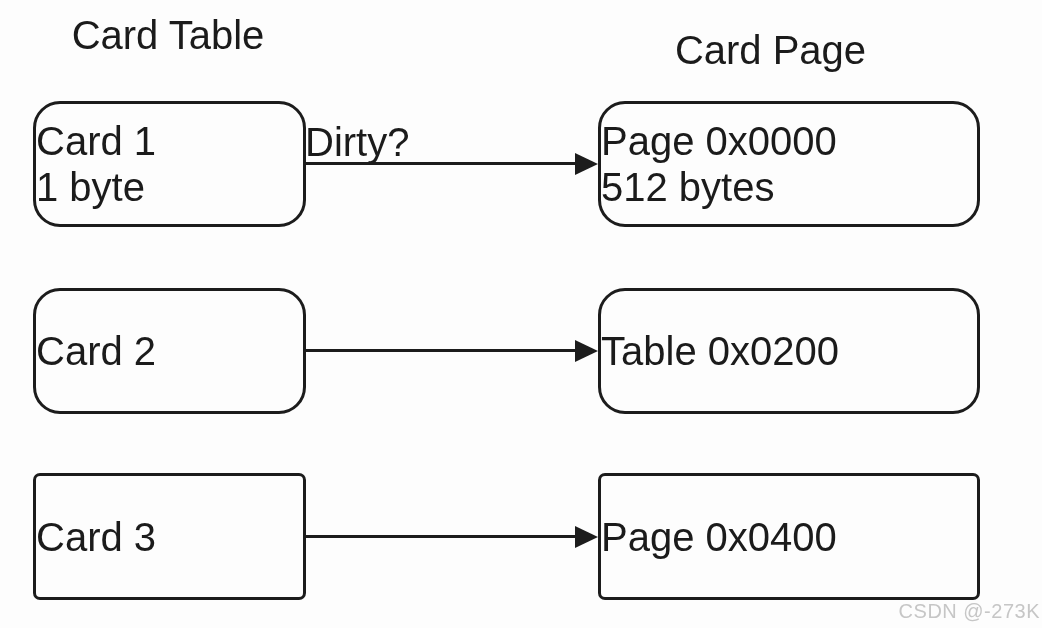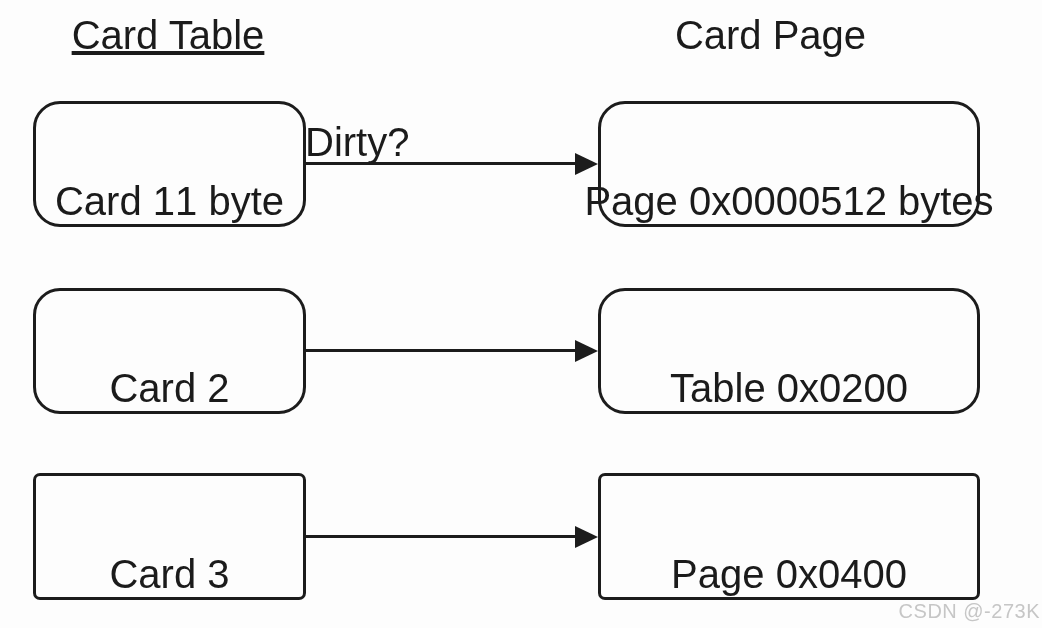--- a/index.html
+++ b/index.html
@@ -18,31 +18,32 @@
   }
   .col-header {
     position: absolute;
     top: 12px;
     font-size: 40px;
     font-weight: 400;
     text-align: center;
     line-height: 46px;
     white-space: nowrap;
   }
-  .col-header.left  { left: 30px;  width: 276px; text-decoration: underline; }
-  .col-header.right { left: 598px; width: 345px; }
+  .col-header.left  { left: 30px;  width: 276px; }
+  .col-header.right { left: 598px; width: 345px; margin-top: 15px; }
 
   .node {
     position: absolute;
     box-sizing: border-box;
     border: 3px solid var(--stroke, #1c1c1c);
     border-radius: 27px;
     background: var(--background, #fdfdfd);
     display: flex;
-    align-items: flex-end;
+    flex-direction: column;
+    align-items: flex-start;
     justify-content: center;
     text-align: center;
     font-size: 40px;
     line-height: 46px;
     white-space: nowrap;
   }
   .node.card { left: 33px;  width: 273px; }
   .node.page { left: 598px; width: 382px; }
 
   .row1 .node { top: 101px; height: 126px; }

